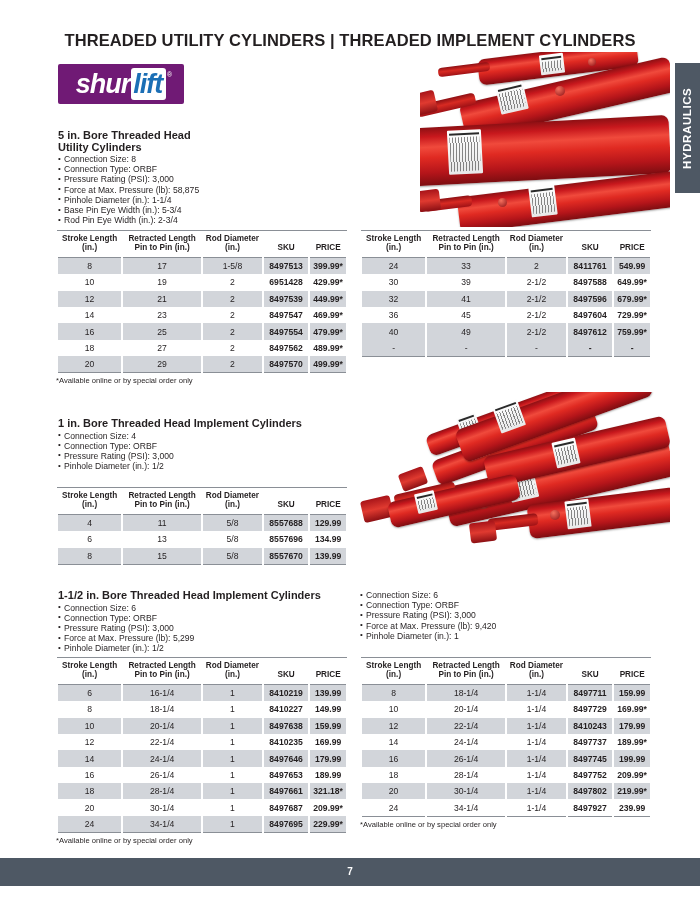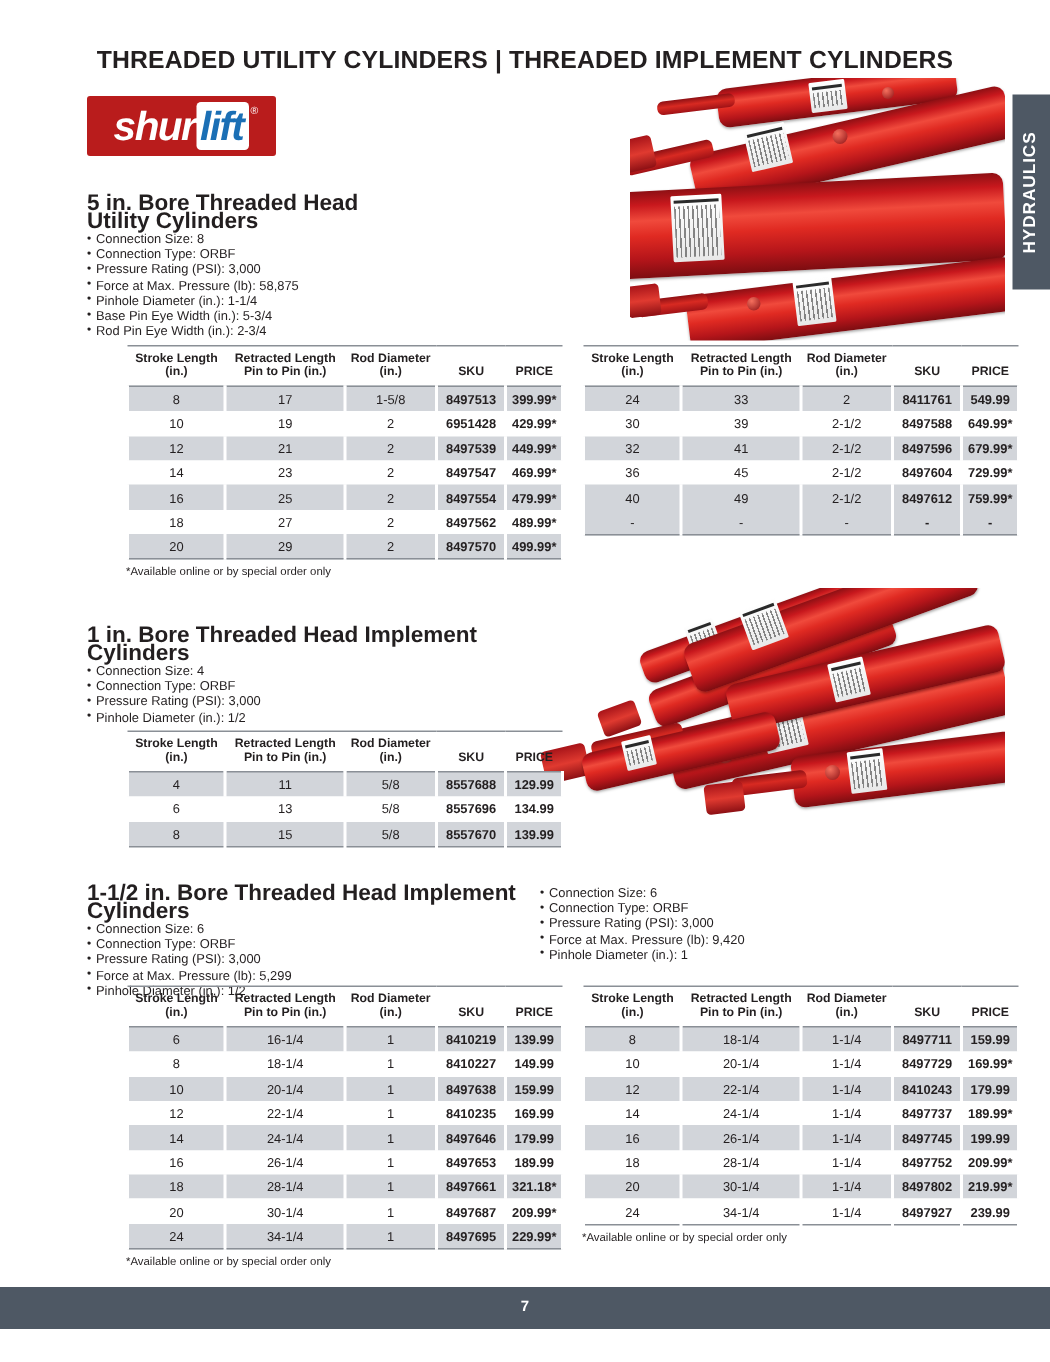--- a/index.html
+++ b/index.html
@@ -44,21 +44,21 @@
     font-size: 11.5px;
     font-weight: bold;
     letter-spacing: 0.6px;
   }
 
   
   .logo {
     position: absolute;
     left: 58px; top: 64px;
     width: 126px; height: 40px;
-    background: #b91c1c;
+    background: #701a75;
     border-radius: 2px;
     display: flex;
     align-items: center;
     justify-content: center;
   }
   .logo-inner {
     font-size: 27px;
     font-weight: bold;
     font-style: italic;
     letter-spacing: -1px;
@@ -128,21 +128,21 @@
   }
   .port {
     position: absolute;
     background: radial-gradient(circle at 35% 30%, #f5705e, #8d1014);
     border-radius: 50%;
   }
 
   
   .spec { position: absolute; }
   .spec-title {
-    font-size: 15px;
+    font-size: 11px;
     font-weight: bold;
     line-height: 11.5px;
     color: #231f20;
     margin-bottom: 1px;
   }
   .spec ul { list-style: none; margin: 0; padding: 0; }
   .spec li {
     font-size: 8.6px;
     line-height: 10.2px;
     color: #231f20;
@@ -150,21 +150,21 @@
     padding-left: 6px;
   }
   .spec li::before {
     content: "\2022";
     position: absolute;
     left: 0; top: -0.5px;
     font-size: 8px;
   }
 
   
-  .tbl-wrap { position: absolute; margin-left: 28px; }
+  .tbl-wrap { position: absolute; }
   table.spec-table {
     border-collapse: collapse;
     width: 100%;
     table-layout: fixed;
   }
   table.spec-table thead th {
     font-size: 8.2px;
     font-weight: bold;
     color: #231f20;
     text-align: center;

